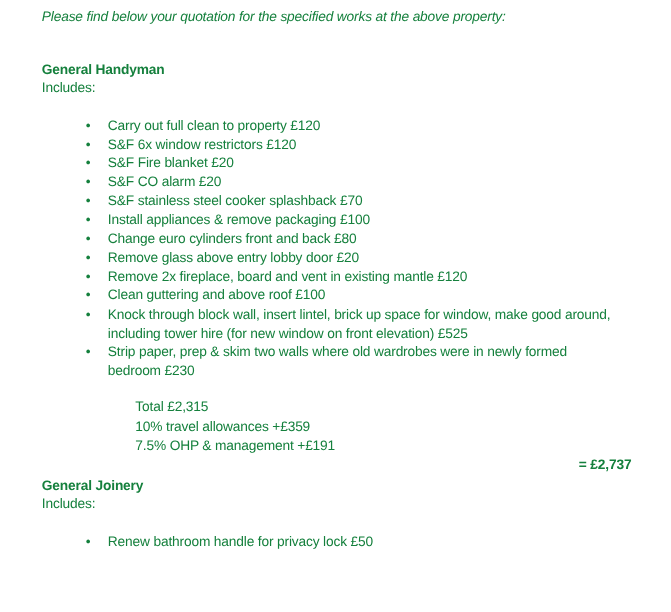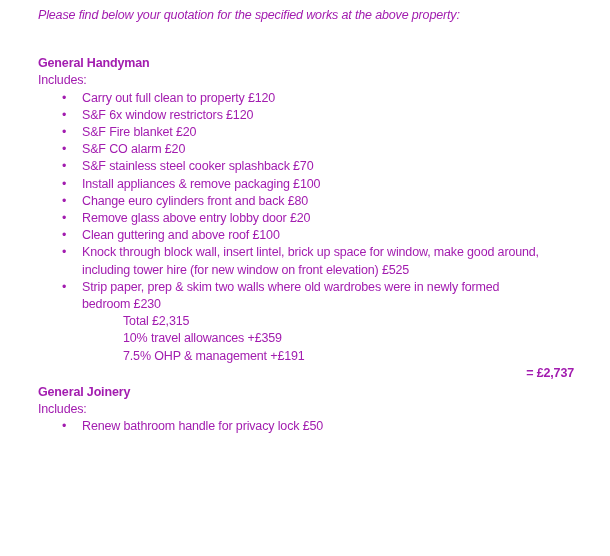--- a/index.html
+++ b/index.html
@@ -14,41 +14,41 @@
   }
   .page {
     box-sizing: border-box;
     width: 610px;
     height: 556px;
     padding: 7px 36px 13px 38px;
     font-family: "Liberation Sans", sans-serif;
     font-size: 12.5px;
     line-height: 17.2px;
     letter-spacing: -0.15px;
-    color: #a21caf;
+    color: #15803d;
     background: #ffffff;
   }
   .intro {
     margin: 0;
     font-style: italic;
     font-weight: 500;
   }
   .section-title {
     margin-top: 31px;
     font-weight: 700;
   }
   .section-title.joinery {
     margin-top: 2px;
   }
   .includes {
     margin: 0;
   }
   ul.work-items {
     list-style: none;
-    margin: 0;
+    margin: 16px;
     padding: 0 0 0 44px;
   }
   ul.work-items li {
     position: relative;
     white-space: pre-line;
   }
   ul.work-items li::before {
     content: "\2022";
     position: absolute;
     left: -20px;
@@ -79,20 +79,21 @@
 
     <ul class="work-items">
       <li>Carry out full clean to property £120</li>
       <li>S&amp;F 6x window restrictors £120</li>
       <li>S&amp;F Fire blanket £20</li>
       <li>S&amp;F CO alarm £20</li>
       <li>S&amp;F stainless steel cooker splashback £70</li>
       <li>Install appliances &amp; remove packaging £100</li>
       <li>Change euro cylinders front and back £80</li>
       <li>Remove glass above entry lobby door £20</li>
+      <li>Remove 2x fireplace, board and vent in existing mantle £120</li>
       <li>Clean guttering and above roof £100</li>
       <li>Knock through block wall, insert lintel, brick up space for window, make good around,
 including tower hire (for new window on front elevation) £525</li>
       <li>Strip paper, prep &amp; skim two walls where old wardrobes were in newly formed
 bedroom £230</li>
     </ul>
 
     <div class="totals">
       <div>Total £2,315</div>
       <div>10% travel allowances +£359</div>

